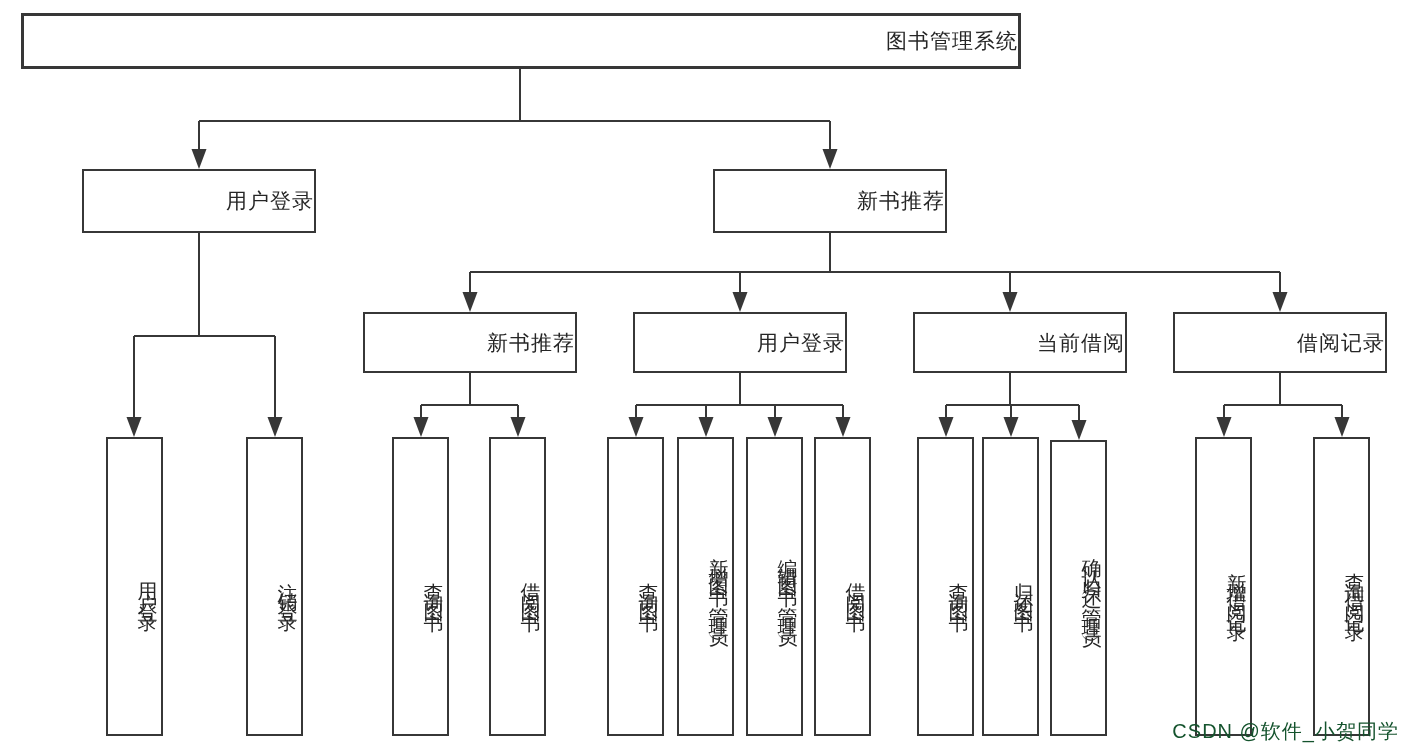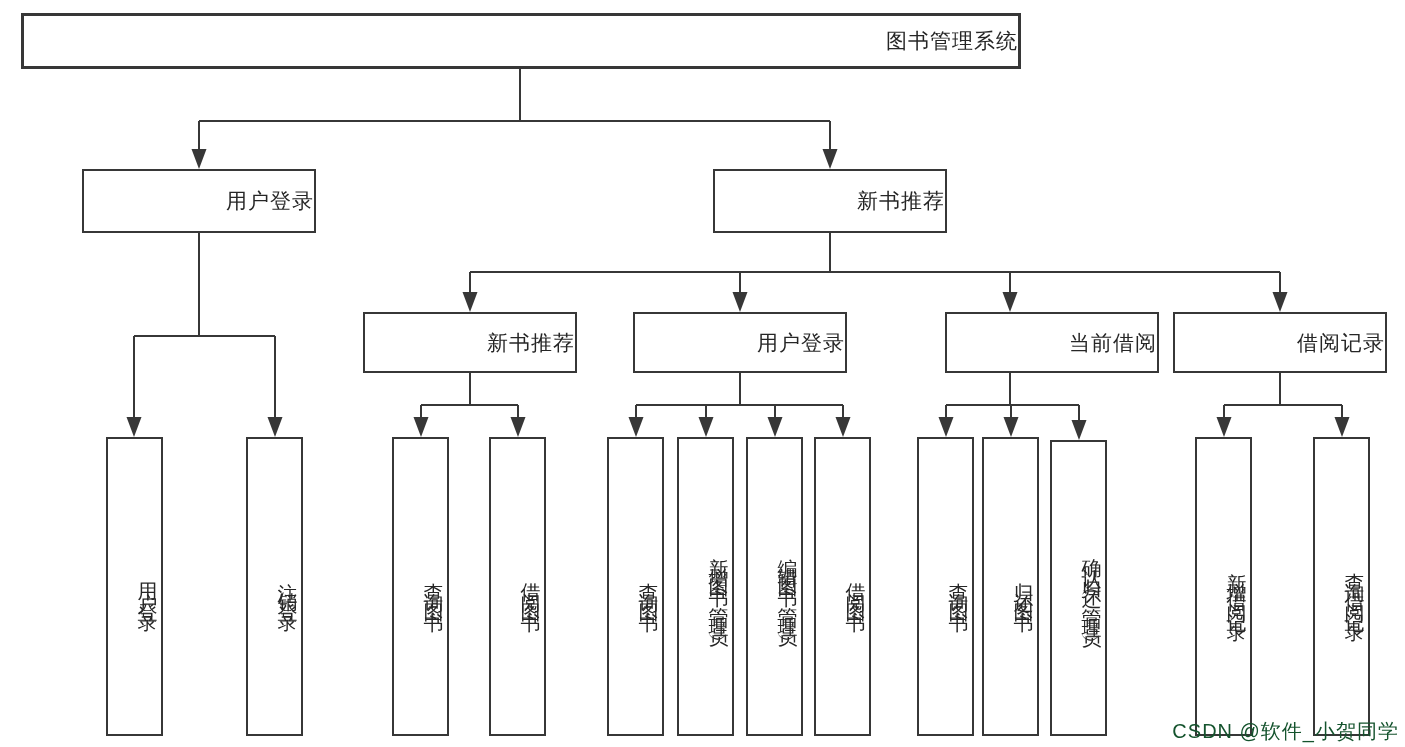--- a/index.html
+++ b/index.html
@@ -81,21 +81,21 @@
   <div class="node l2" style="left:713px">
     <span class="lbl">新书推荐</span>
   </div>
 
   <div class="node l3" style="left:363px">
     <span class="lbl">新书推荐</span>
   </div>
   <div class="node l3" style="left:633px">
     <span class="lbl">用户登录</span>
   </div>
-  <div class="node l3" style="left:945px">
+  <div class="node l3" style="left:913px">
     <span class="lbl">当前借阅</span>
   </div>
   <div class="node l3" style="left:1173px">
     <span class="lbl">借阅记录</span>
   </div>
 
   <div class="node leaf" style="left:106px">
     <span class="vlbl">用户登录</span>
   </div>
   <div class="node leaf" style="left:246px">

